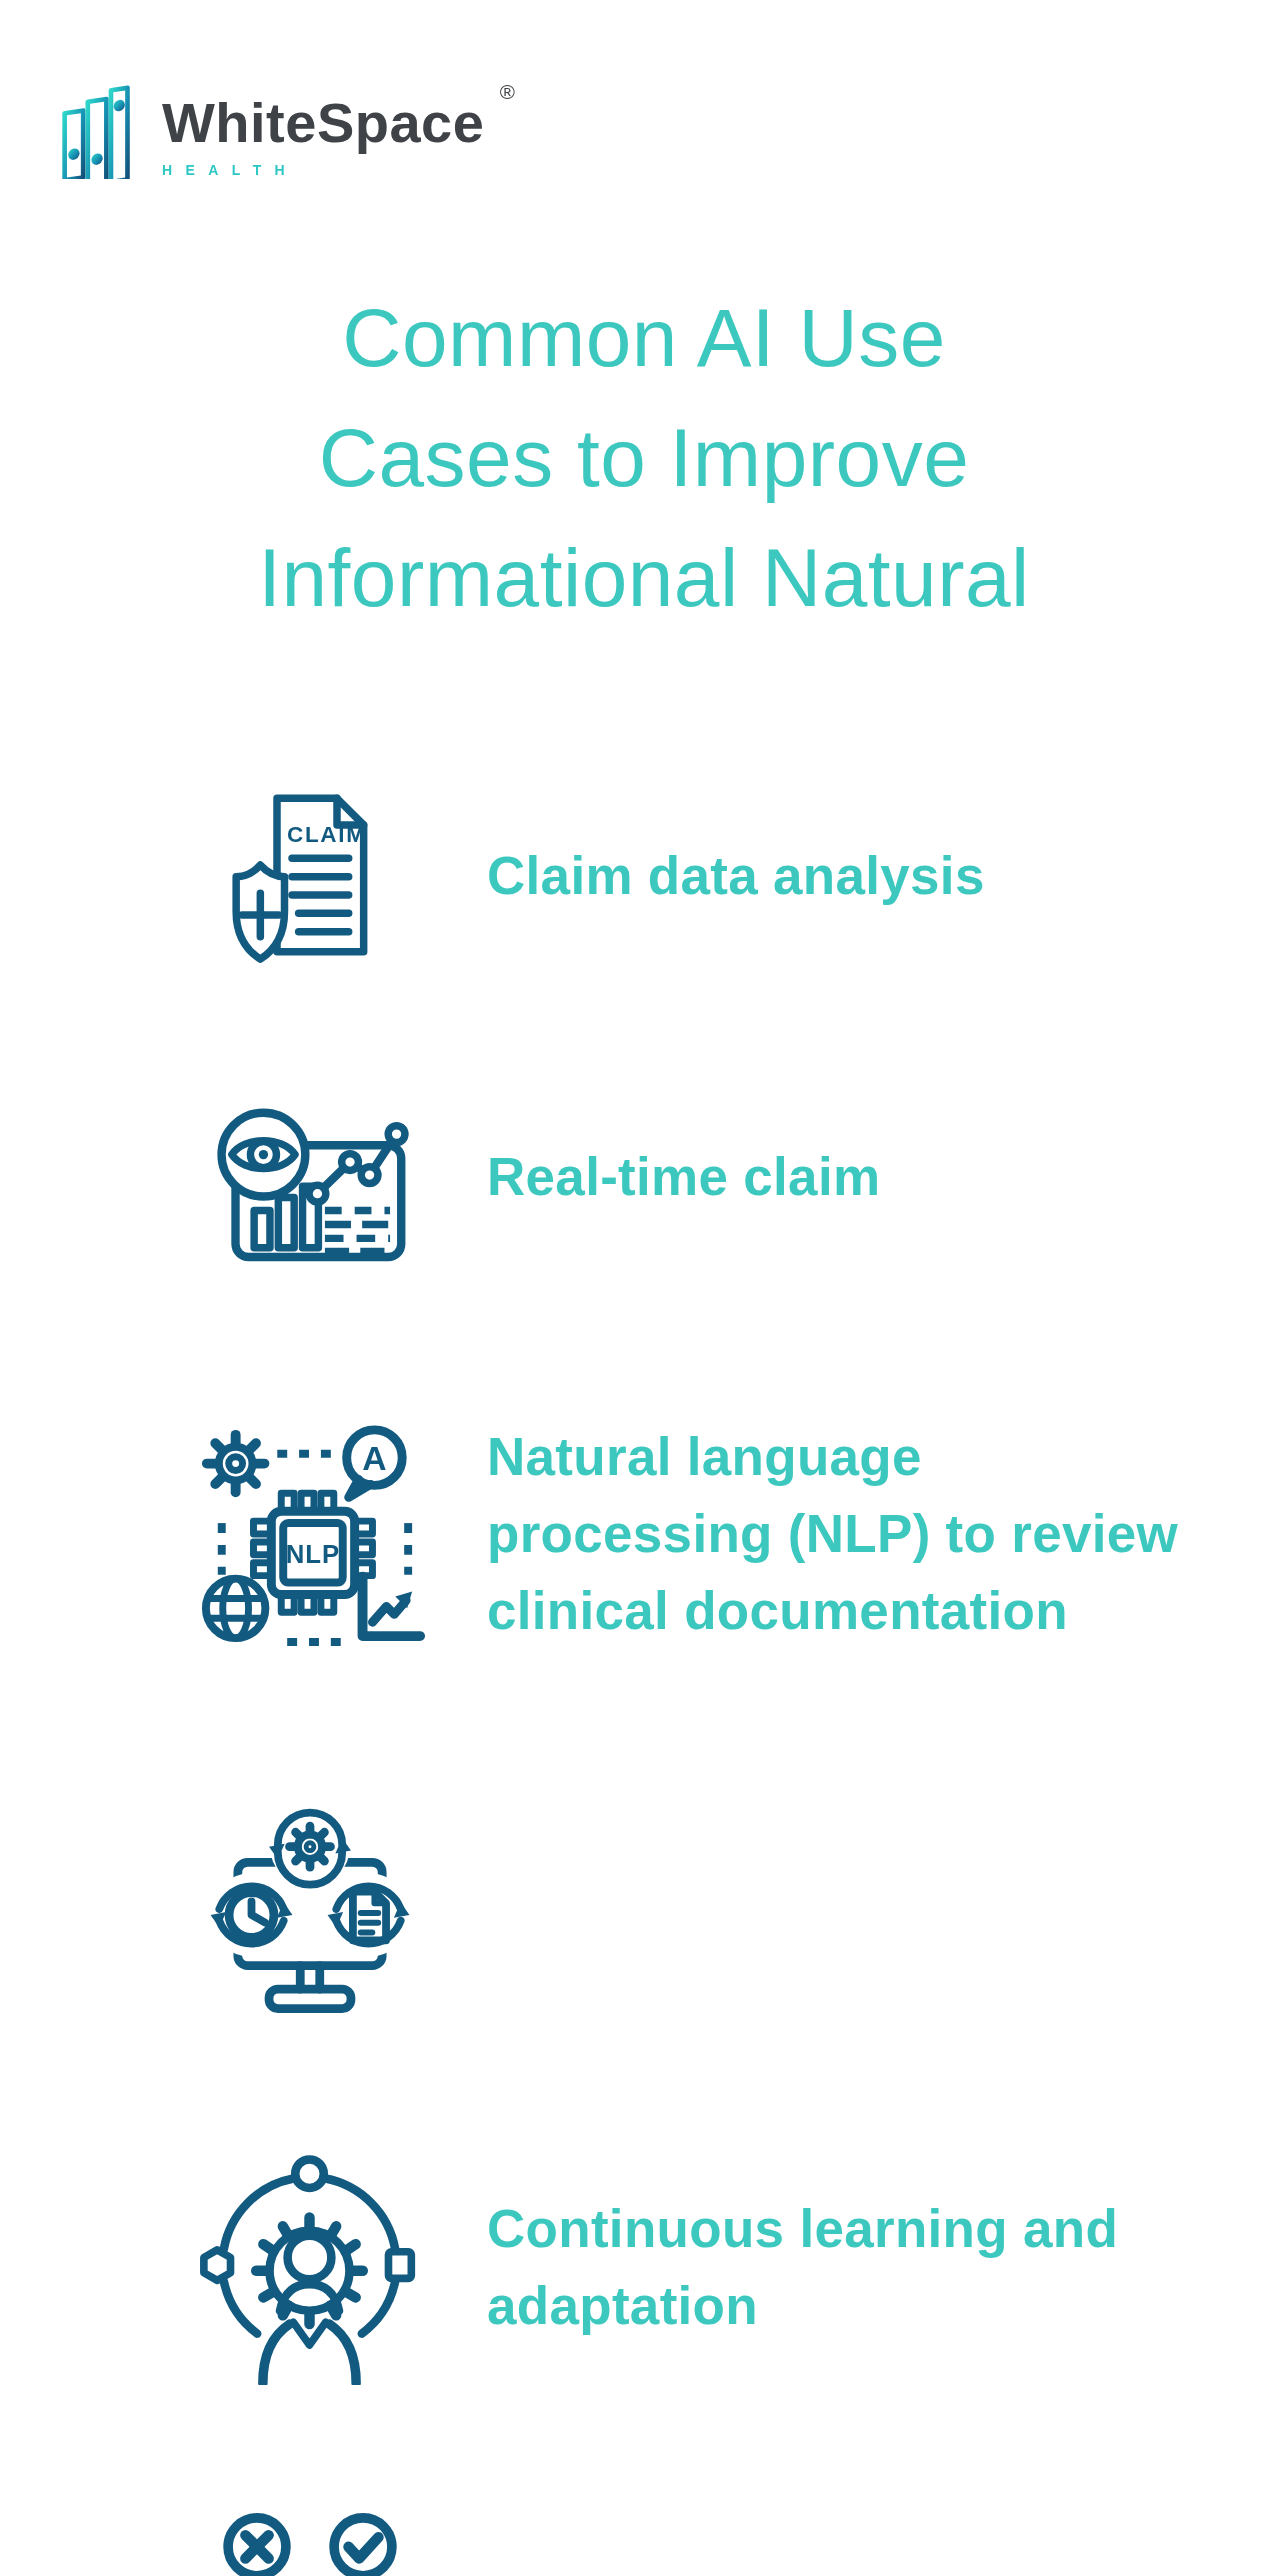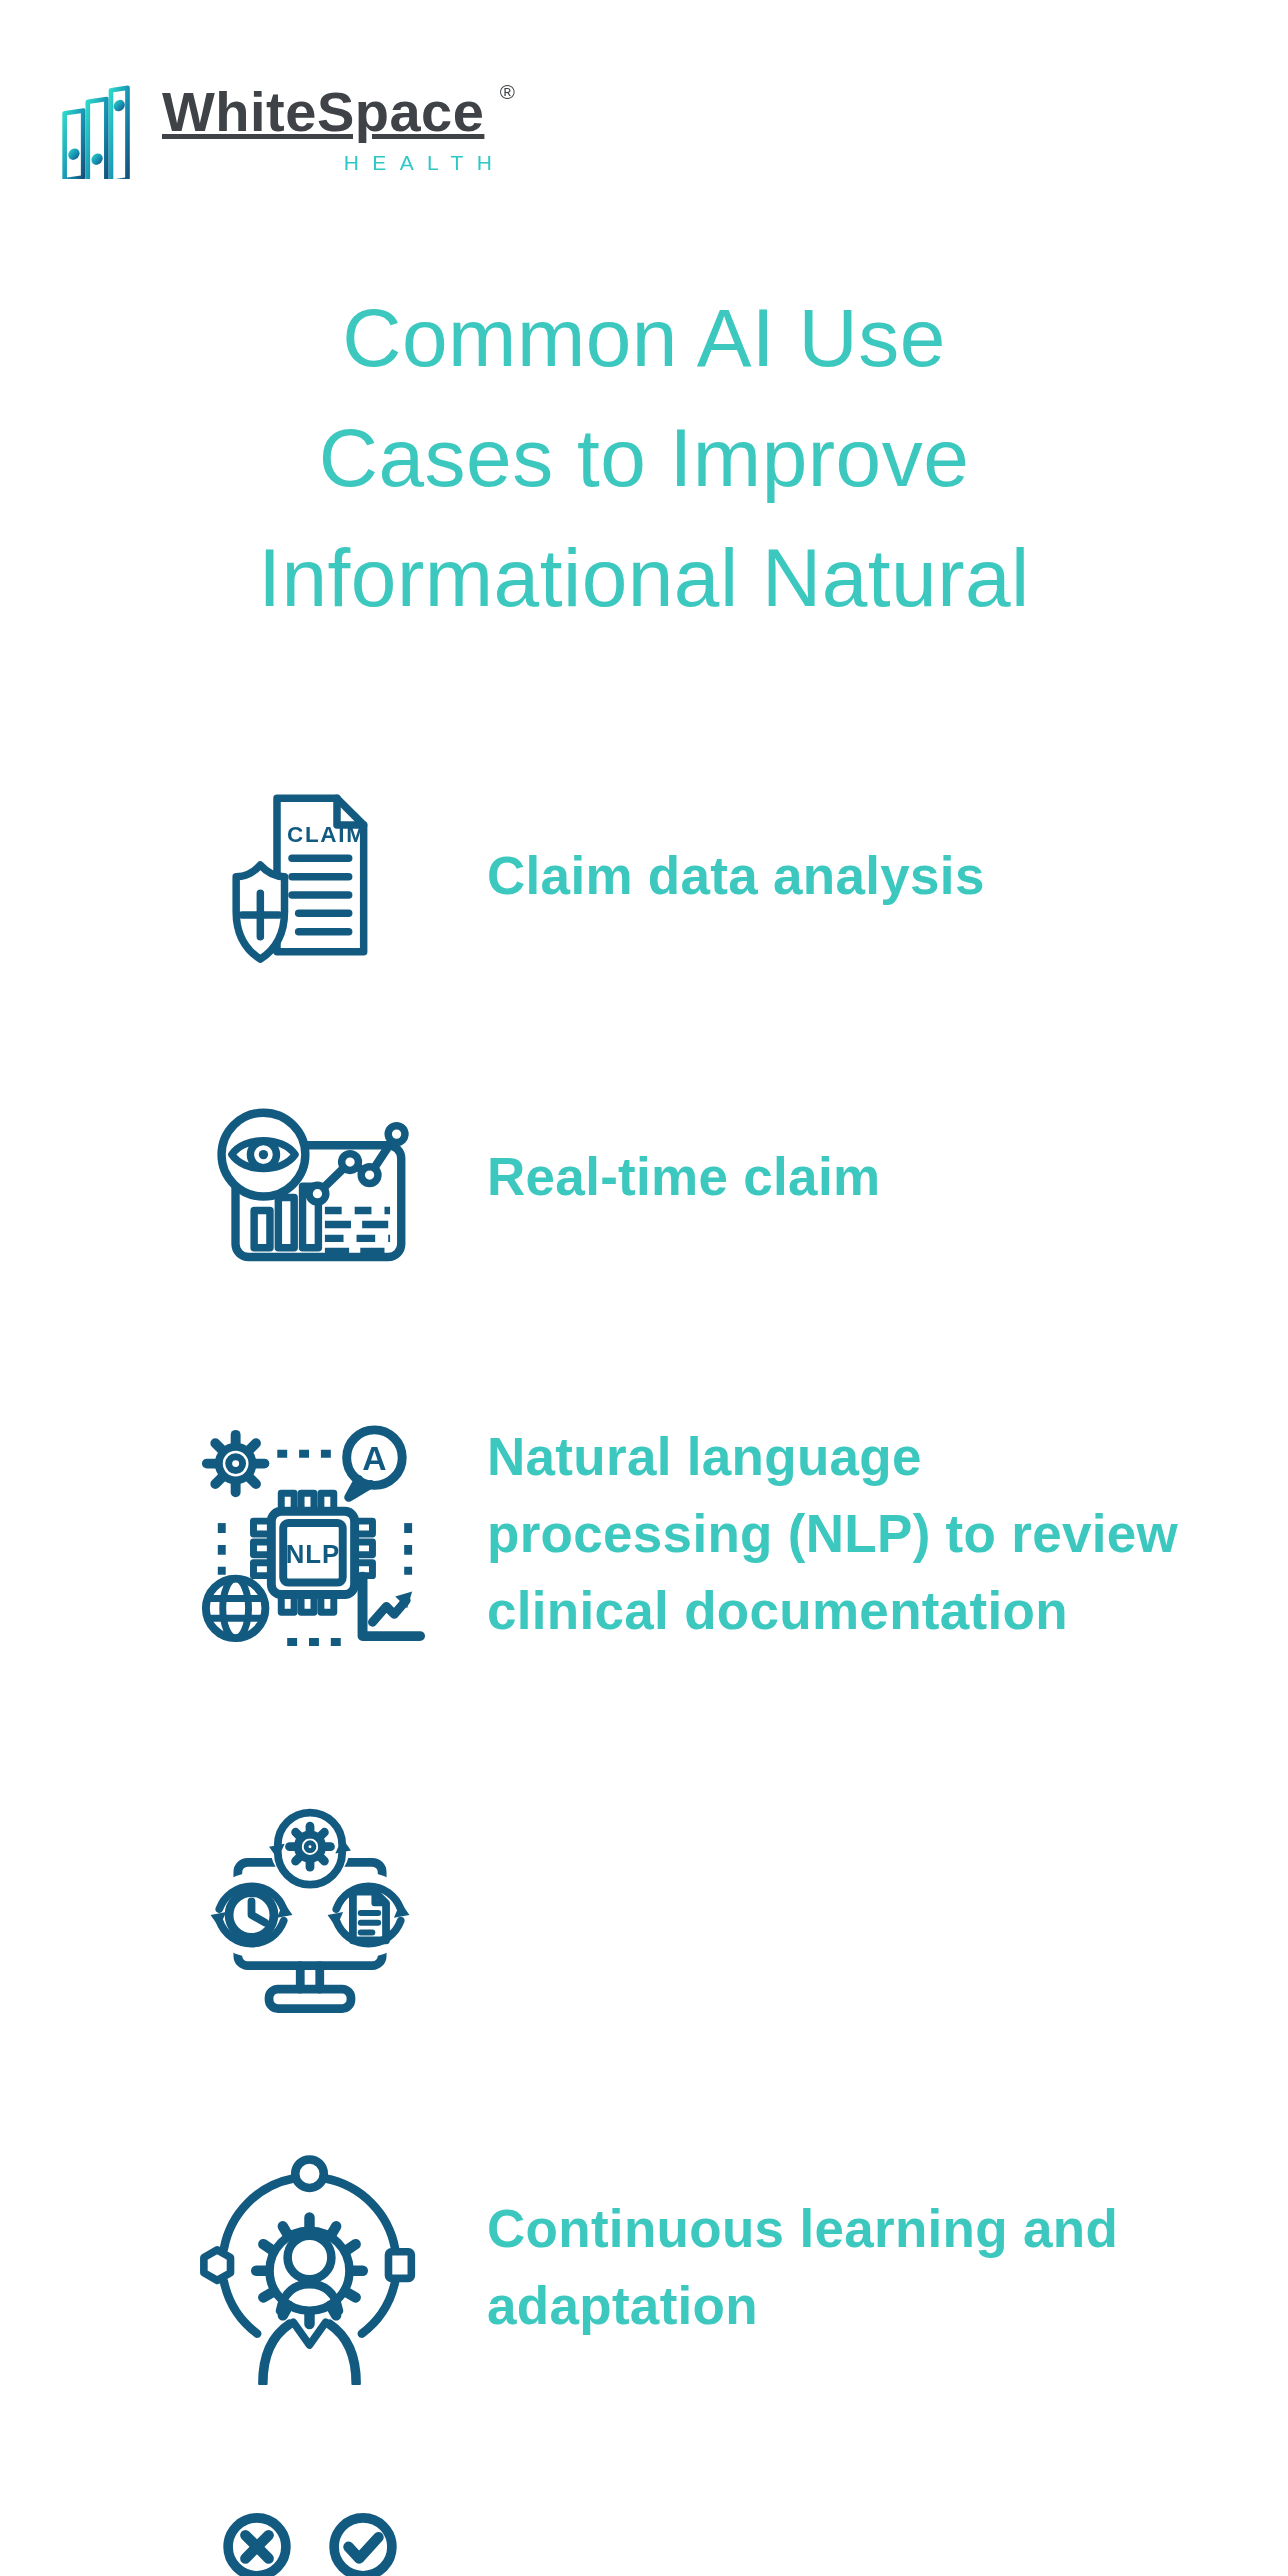--- a/index.html
+++ b/index.html
@@ -14,22 +14,22 @@
   *{margin:0;padding:0;box-sizing:border-box;}
   html,body{background:#fff;}
   body{
     width:1288px;height:3220px;position:relative;overflow:hidden;
     font-family:"Liberation Sans",sans-serif;
   }
   
   .logo{position:absolute;left:52px;top:76px;display:flex;align-items:flex-start;}
   .logo-icon{width:85px;height:103px;flex:0 0 auto;}
   .logo-textcol{margin-left:25px;position:relative;width:330px;}
-  .brand{font-size:56px;font-weight:700;color:var(--gray);letter-spacing:0.5px;line-height:1;margin-top:8px;white-space:nowrap;text-decoration:underline;}
-  .division{font-size:21px;font-weight:400;color:var(--brand-teal);letter-spacing:13.4px;margin-right:-13.4px;text-align:right;margin-top:11.3px;}
+  .brand{font-size:56px;font-weight:700;color:var(--gray);letter-spacing:0.5px;line-height:1;margin-top:19px;white-space:nowrap;}
+  .division{font-size:14px;font-weight:700;color:var(--brand-teal);letter-spacing:13.4px;margin-right:-13.4px;text-align:left;margin-top:11.3px;}
   .regmark{position:absolute;right:-23px;top:4.1px;font-size:20.6px;color:var(--gray);font-weight:400;}
   
   .title{
     position:absolute;top:278px;left:0;width:100%;text-align:center;
     color:var(--teal);font-size:82px;line-height:120px;font-weight:400;letter-spacing:0.5px;
   }
   
   .row{position:absolute;left:0;width:100%;display:flex;align-items:center;padding-left:191px;transform:translateY(-50%);}
   .icon-cell{width:237px;display:flex;justify-content:center;align-items:center;flex:0 0 auto;}
   .item-text{margin-left:59px;color:var(--teal);font-size:53px;line-height:77px;font-weight:700;letter-spacing:0.3px;}

